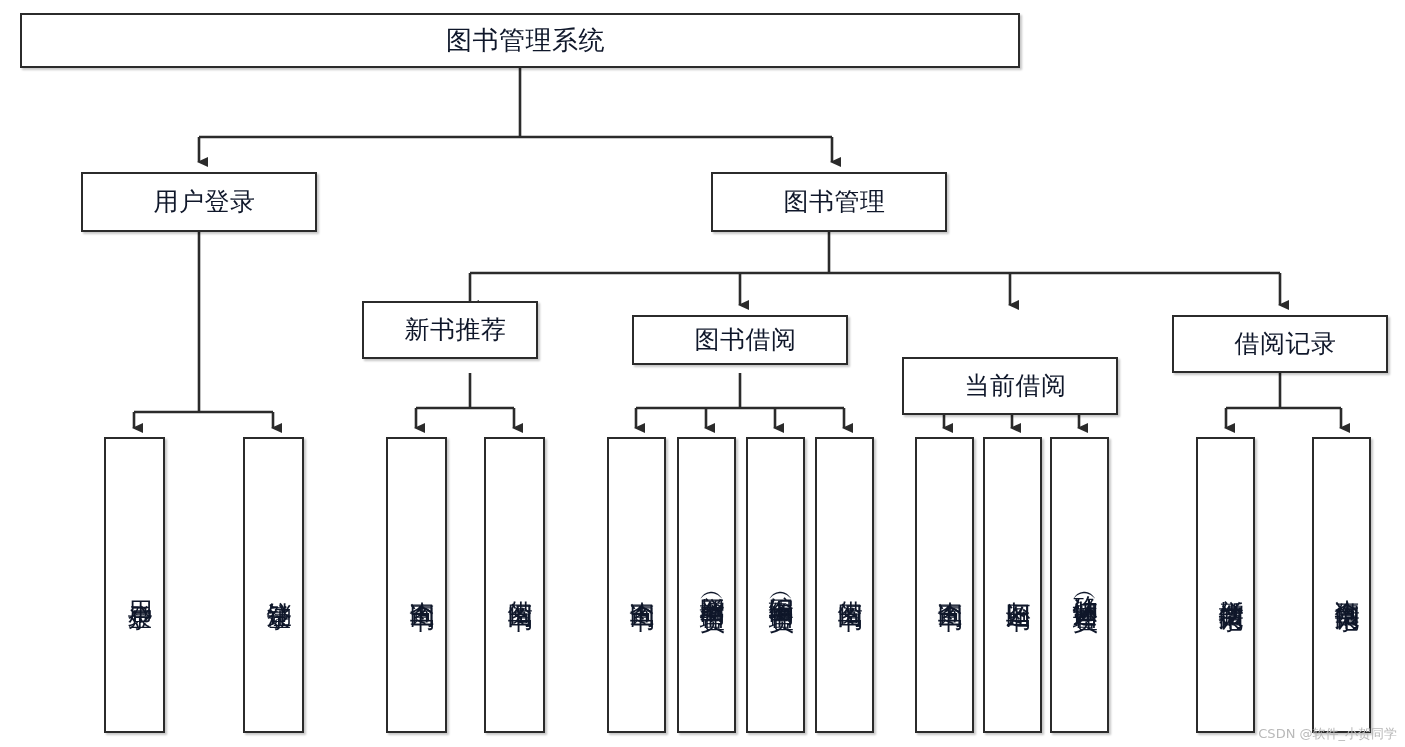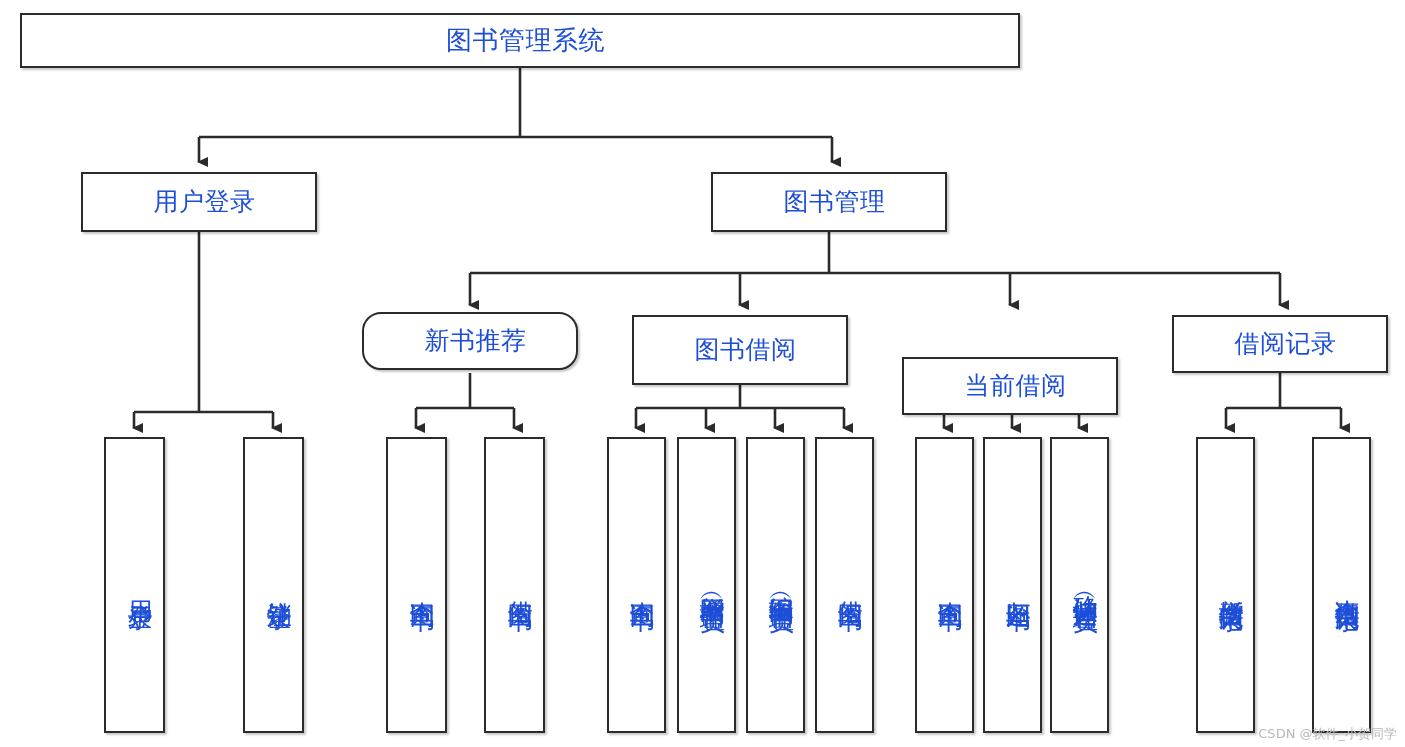--- a/index.html
+++ b/index.html
@@ -19,21 +19,21 @@
   }
   .node {
     position: absolute;
     box-sizing: border-box;
     border: 2.5px solid #2b2b2b;
     background: #ffffff;
     box-shadow: 2px 2px 2px rgba(0,0,0,0.22);
     display: flex;
     align-items: center;
     justify-content: center;
-    color: #1d4ed8;
+    color: #0f172a;
     padding-left: 11px;
   }
   .node .lbl {
     font-size: 25px;
     line-height: 1.15;
     letter-spacing: 0.5px;
     white-space: nowrap;
   }
   .node.vert {
     align-items: center;
@@ -127,24 +127,24 @@
     <span class="lbl">图书管理系统</span>
   </div>
 
   <div class="node" style="left: 81px; top: 172px; width: 236px; height: 60px;">
     <span class="lbl">用户登录</span>
   </div>
   <div class="node" style="left: 711px; top: 172px; width: 236px; height: 60px;">
     <span class="lbl">图书管理</span>
   </div>
 
-  <div class="node" style="left: 362px; top: 312px; width: 216px; height: 58px; border-radius: 19px;">
+  <div class="node" style="left: 362px; top: 301px; width: 176px; height: 58px;">
     <span class="lbl">新书推荐</span>
   </div>
-  <div class="node" style="left: 632px; top: 315px; width: 216px; height: 70px;">
+  <div class="node" style="left: 632px; top: 315px; width: 216px; height: 50px;">
     <span class="lbl">图书借阅</span>
   </div>
   <div class="node" style="left: 902px; top: 315px; width: 216px; height: 58px; margin-top: 42px;">
     <span class="lbl">当前借阅</span>
   </div>
   <div class="node" style="left: 1172px; top: 315px; width: 216px; height: 58px;">
     <span class="lbl">借阅记录</span>
   </div>
 
   <div class="node vert" style="left: 104px; top: 437px; width: 61px; height: 296px;">

